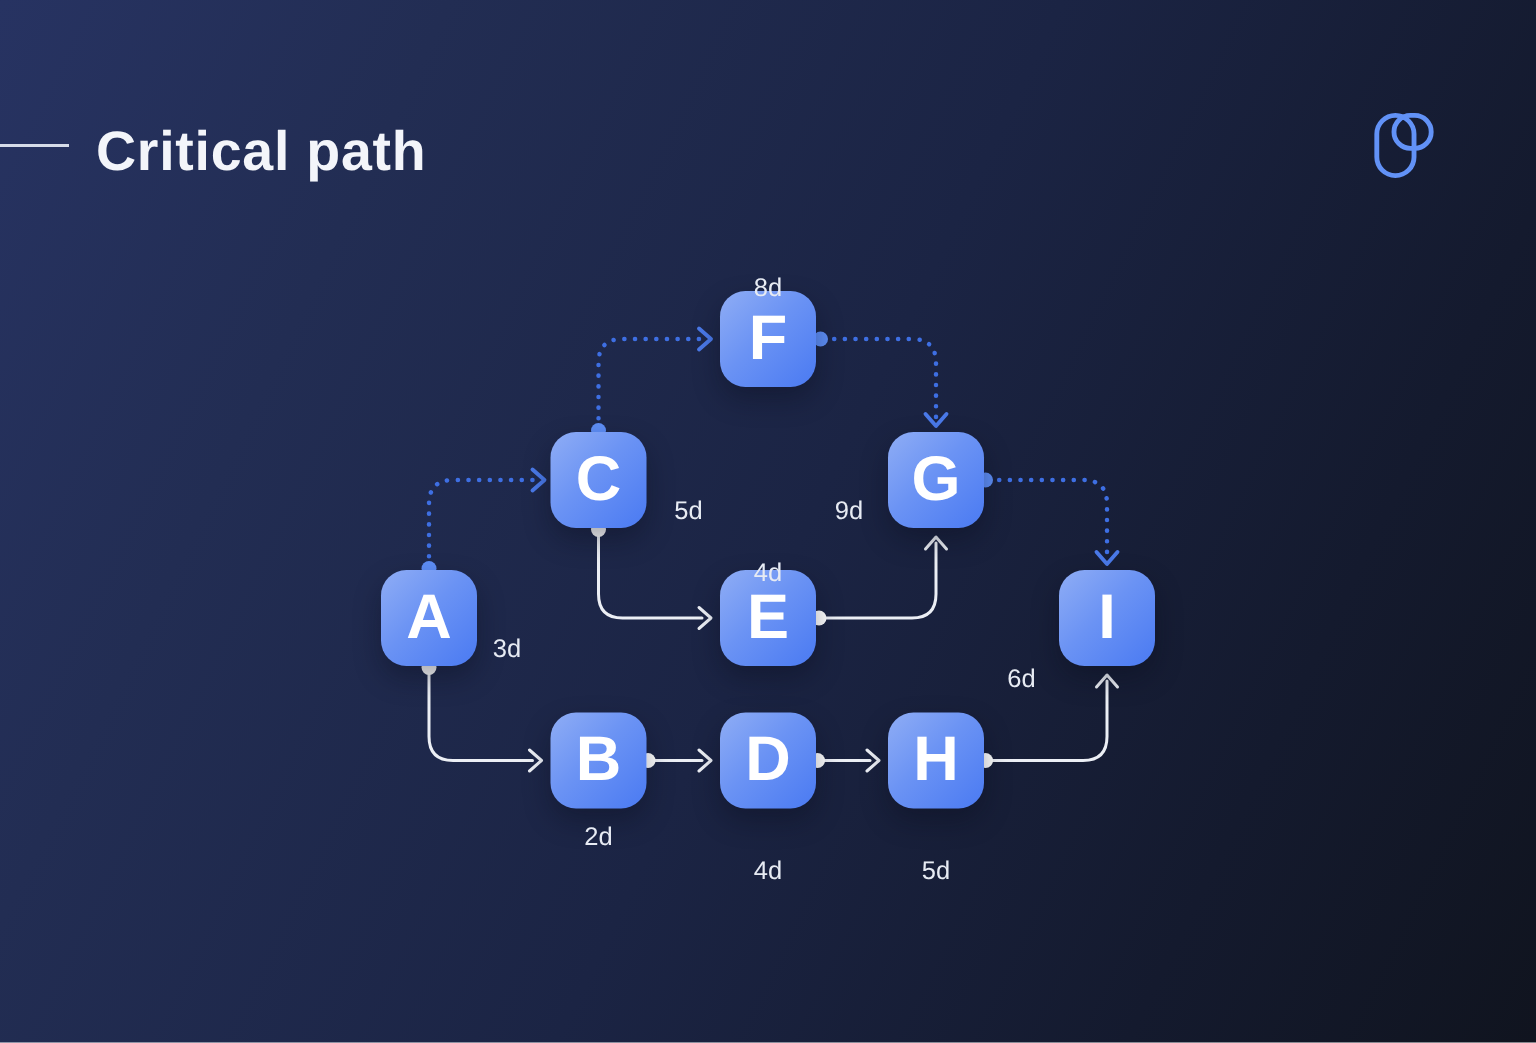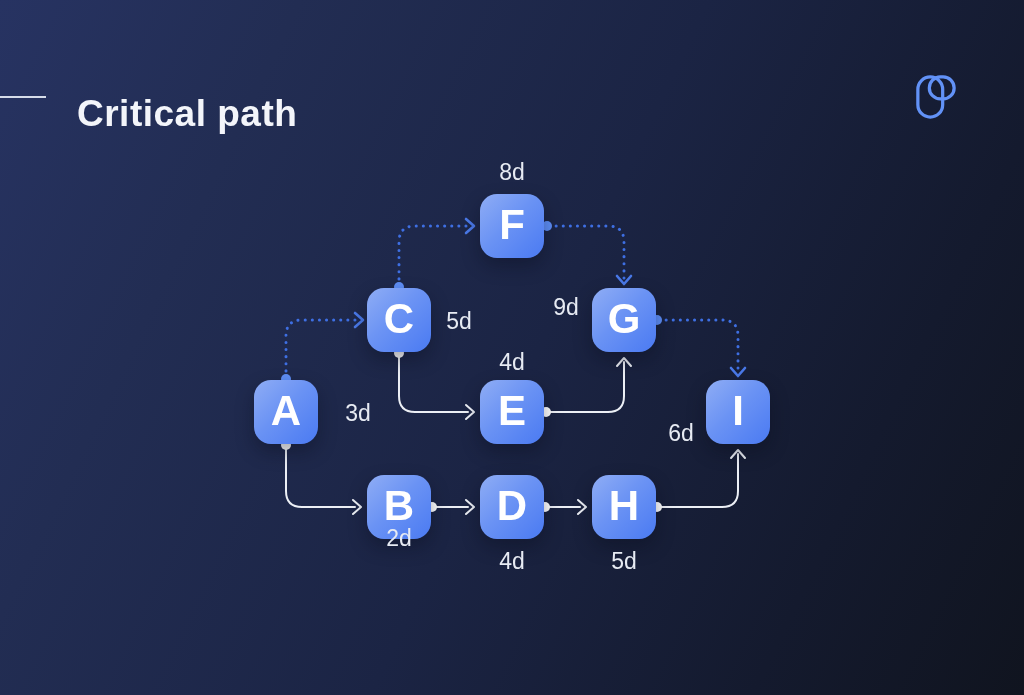--- a/index.html
+++ b/index.html
@@ -24,30 +24,30 @@
     background:linear-gradient(135deg,#8fadf5 0%,#6b93f4 45%,#4a7af2 100%);
     display:flex;align-items:center;justify-content:center;
     box-shadow:0 8px 18px rgba(8,12,26,.35);
   }
   .node span{
     color:#ffffff;font-weight:bold;font-size:42px;line-height:1;
     transform:translateY(-1px);
   }
   .dur{
     position:absolute;transform:translate(-50%,-50%);
-    color:#e7ebf3;font-size:23px;white-space:nowrap;
+    color:#e7ebf3;font-size:17px;white-space:nowrap;margin-top:20px;
   }
 </style>
 </head>
 <body>
 
 <div class="stage">
 
   <div class="title-rule"></div>
-  <h1 class="page-title" style="margin:17px">Critical path</h1>
+  <h1 class="page-title" style="margin:4px">Critical path</h1>
 
   <svg class="logo" viewBox="0 0 44 48" aria-hidden="true">
     <g fill="none" stroke="#6292f7" stroke-width="3.4">
       <rect x="3" y="3" width="26" height="42" rx="13"></rect>
       <rect x="15" y="3" width="26" height="23" rx="11.5"></rect>
     </g>
   </svg>
 
   <svg class="edges" viewBox="0 0 1024 695" aria-hidden="true">
 
@@ -121,23 +121,23 @@
   <div class="node" style="left:592px;top:288px">
     <span>G</span>
   </div>
   <div class="node" style="left:592px;top:475px">
     <span>H</span>
   </div>
   <div class="node" style="left:706px;top:380px">
     <span>I</span>
   </div>
 
-  <div class="dur" style="left:358px;top:413px">3d</div>
+  <div class="dur" style="left:338px;top:413px">3d</div>
   <div class="dur" style="left:399px;top:538px">2d</div>
   <div class="dur" style="left:459px;top:321px">5d</div>
   <div class="dur" style="left:512px;top:561px">4d</div>
   <div class="dur" style="left:512px;top:362px">4d</div>
   <div class="dur" style="left:512px;top:172px">8d</div>
-  <div class="dur" style="left:566px;top:307px">9d</div>
+  <div class="dur" style="left:566px;top:321px">9d</div>
   <div class="dur" style="left:624px;top:561px">5d</div>
   <div class="dur" style="left:681px;top:433px">6d</div>
 
 </div>
 
 </body></html>

